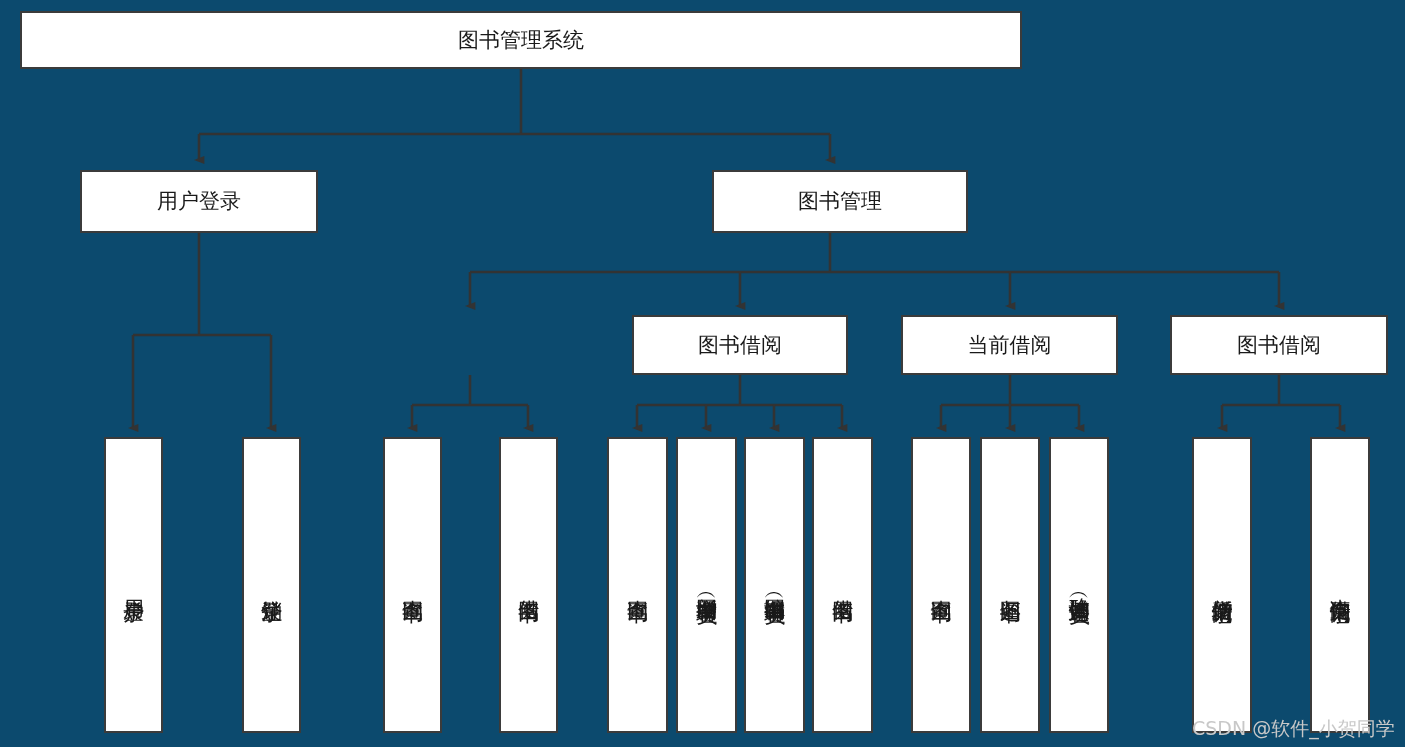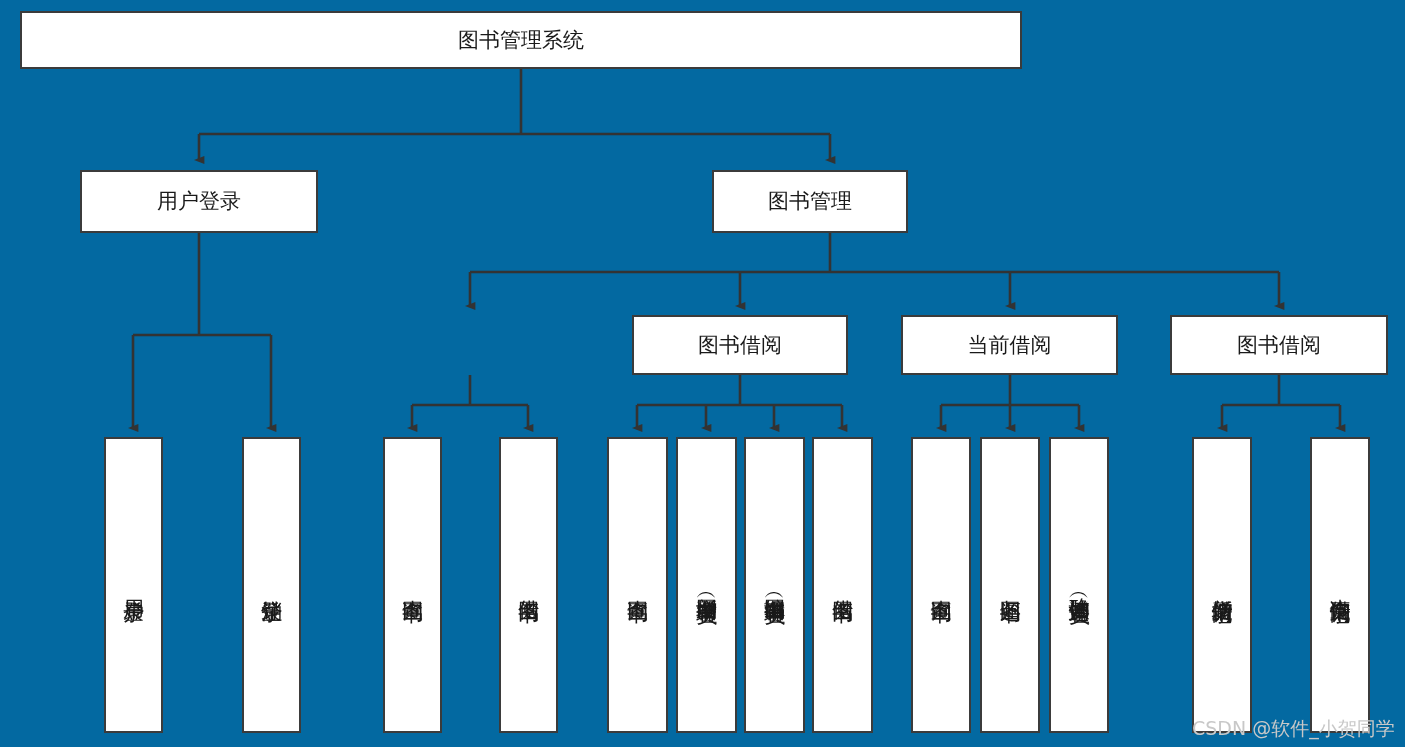--- a/index.html
+++ b/index.html
@@ -1,18 +1,18 @@
 <!DOCTYPE html>
 <html><head>
 <meta charset="utf-8">
 <style>
   html,body{margin:0;padding:0;background:#ffffff;}
   body{width:1405px;height:747px;overflow:hidden;
        font-family:"DejaVu Sans","Liberation Sans",sans-serif;}
-  #stage{position:relative;width:1405px;height:747px;background:#0369a1;}
+  #stage{position:relative;width:1405px;height:747px;background:#0c4a6e;}
   svg.edges{position:absolute;left:0;top:0;width:1405px;height:747px;pointer-events:none;}
   .node{position:absolute;box-sizing:border-box;background:#ffffff;
         border:2.5px solid #3b3b3b;display:flex;align-items:center;justify-content:center;}
   .node .lbl{color:#1a1a1a;line-height:1.18;text-align:center;white-space:nowrap;}
   .node.h .lbl{font-size:21px;}
   .node.root .lbl{font-size:21px;}
   .node.v{align-items:center;justify-content:center;}
   .node.v .lbl{writing-mode:vertical-rl;text-orientation:upright;
                font-size:21px;letter-spacing:1px;line-height:1.08;white-space:nowrap;}
   .watermark{position:absolute;color:#c8c8c8;font-size:19px;white-space:nowrap;}
@@ -72,21 +72,21 @@
     </g>
   </svg>
 
   <div class="node root h" style="left:20px;top:11px;width:1002px;height:58px;">
     <span class="lbl">图书管理系统</span>
   </div>
 
   <div class="node h" style="left:80px;top:170px;width:238px;height:63px;">
     <span class="lbl">用户登录</span>
   </div>
-  <div class="node h" style="left:712px;top:170px;width:196px;height:63px;">
+  <div class="node h" style="left:712px;top:170px;width:256px;height:63px;">
     <span class="lbl">图书管理</span>
   </div>
 
   <div class="node h" style="left:632px;top:315px;width:216px;height:60px;">
     <span class="lbl">图书借阅</span>
   </div>
   <div class="node h" style="left:901px;top:315px;width:217px;height:60px;">
     <span class="lbl">当前借阅</span>
   </div>
   <div class="node h" style="left:1170px;top:315px;width:218px;height:60px;">

